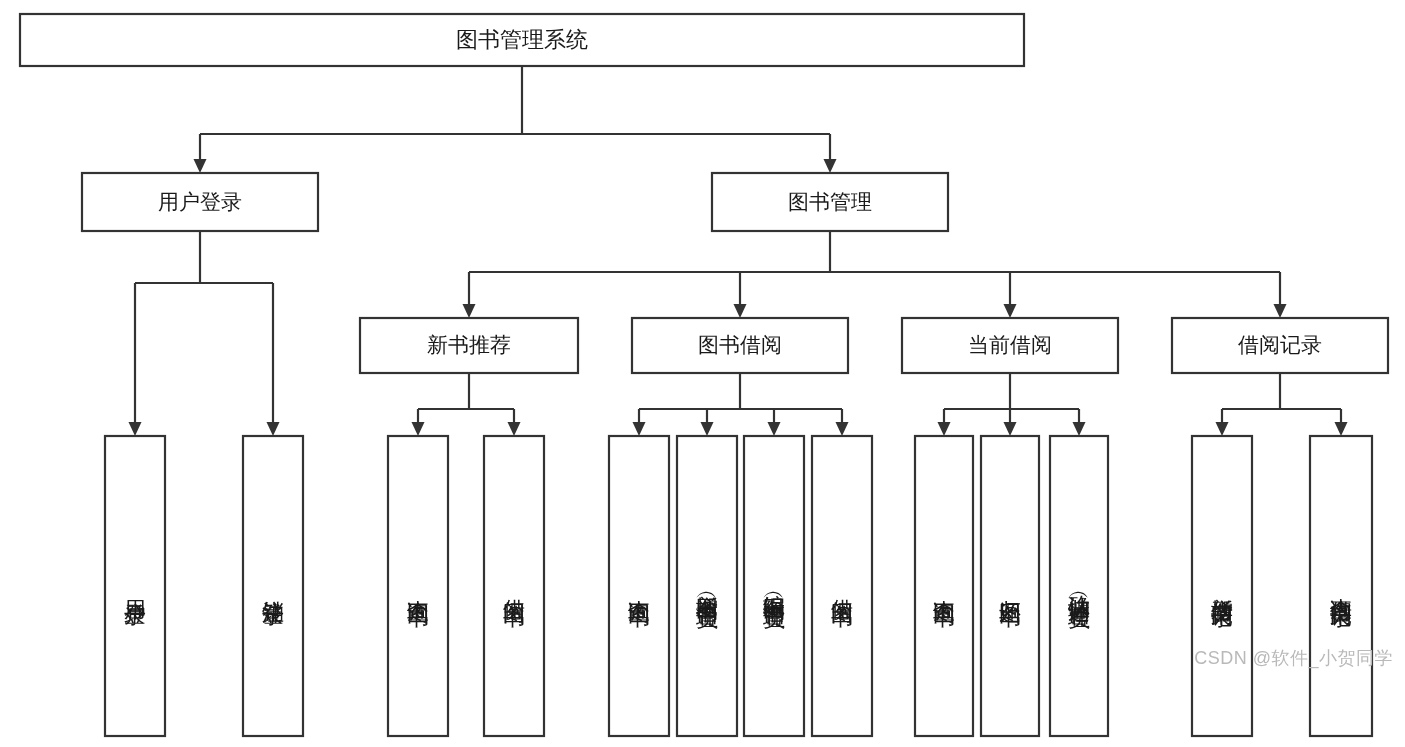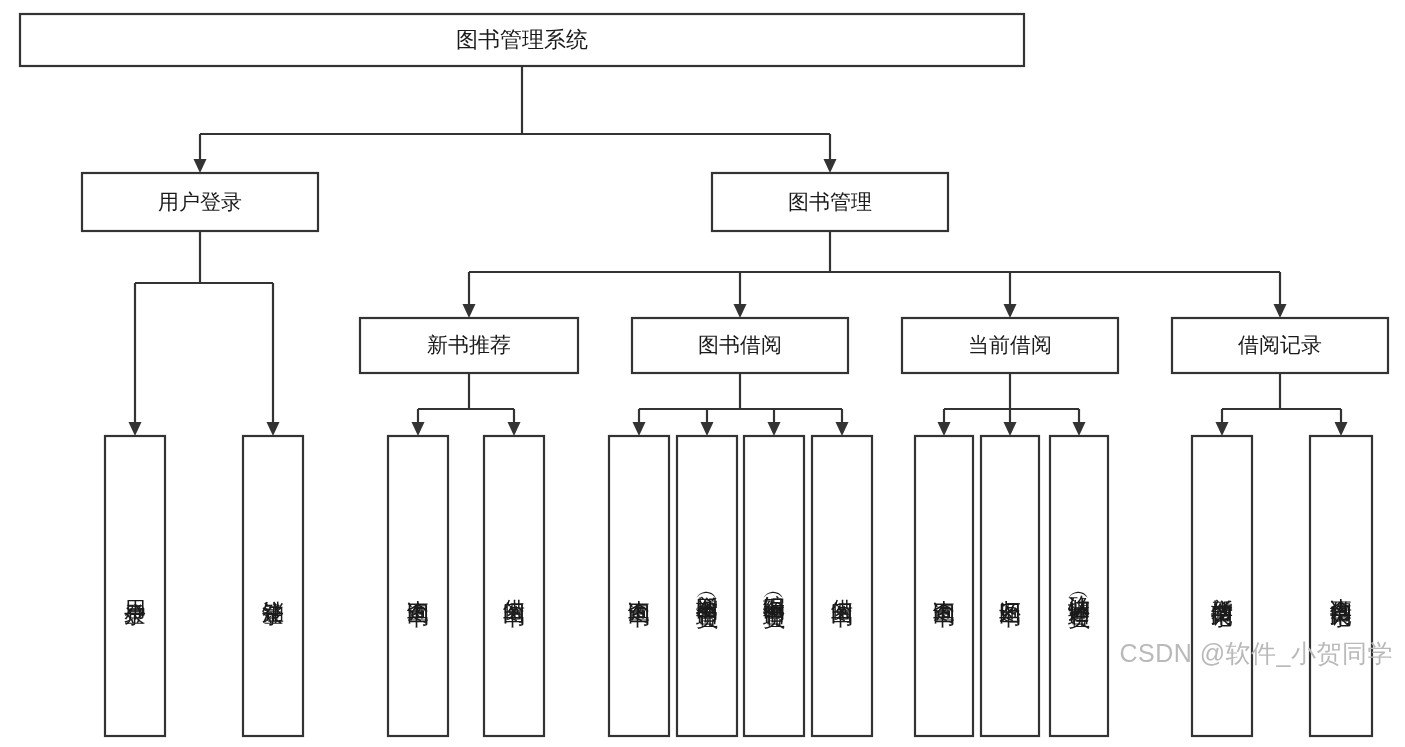--- a/index.html
+++ b/index.html
@@ -68,21 +68,21 @@
     display: flex;
     align-items: center;
     justify-content: center;
     pointer-events: none;
   }
   .watermark {
     position: absolute;
     right: 12px;
     bottom: 4px;
     font-family: "Liberation Sans", "DejaVu Sans", sans-serif;
-    font-size: 25px;
+    font-size: 18px;
     color: #b9b9b9;
     white-space: nowrap;
     letter-spacing: 0.5px;
   }
 </style>
 </head>
 <body>
 
 <div id="diagram-root">
 

